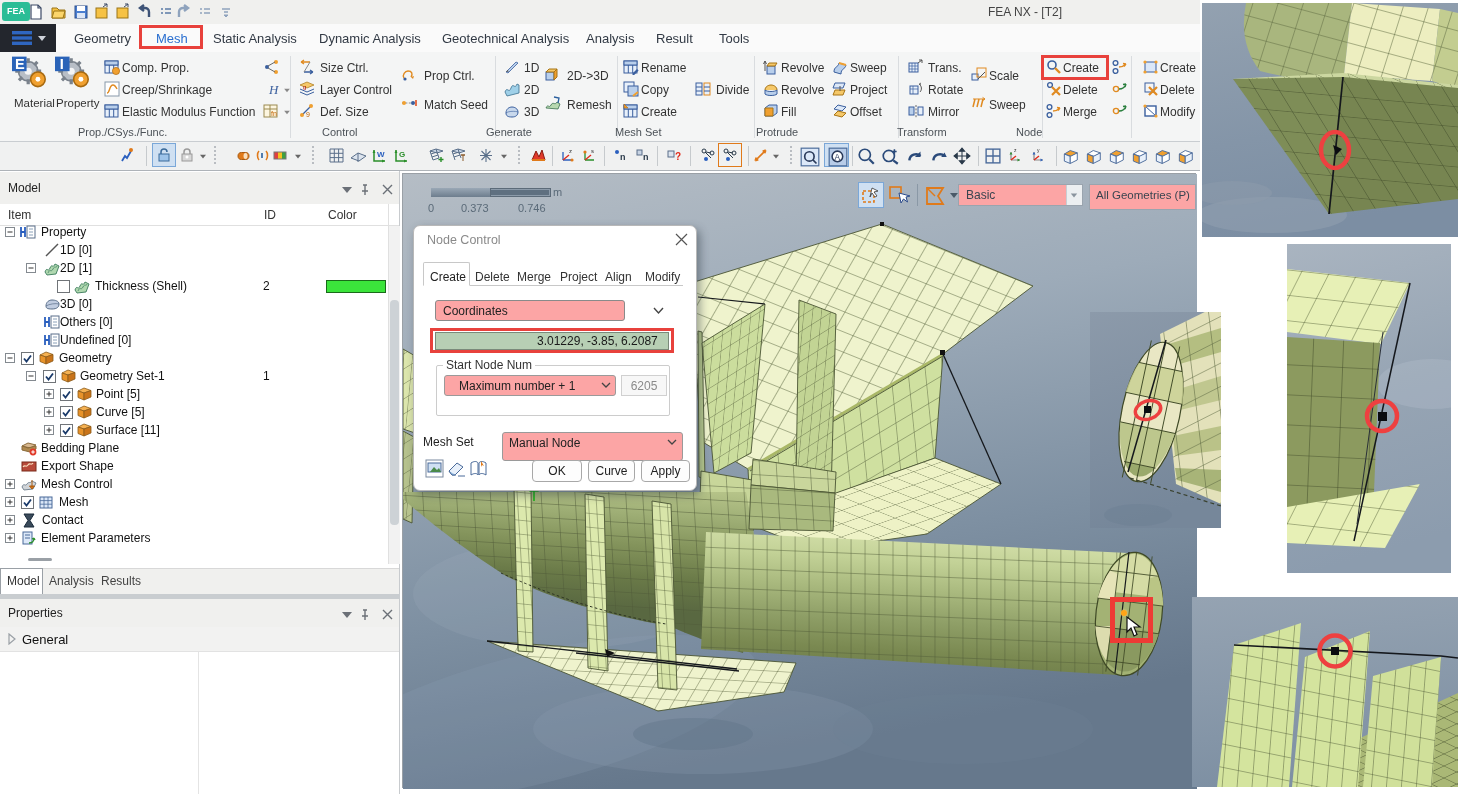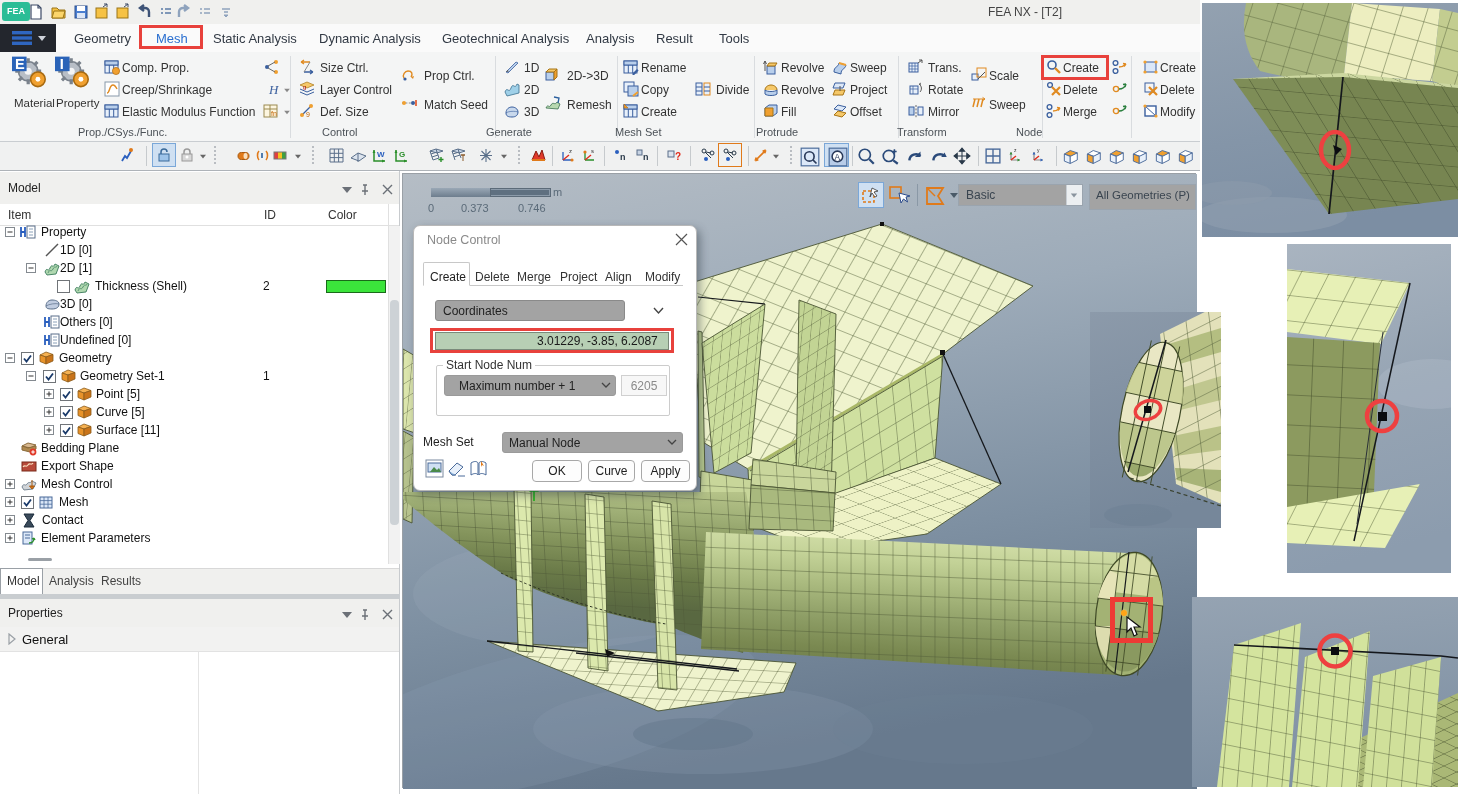--- a/index.html
+++ b/index.html
@@ -3,21 +3,21 @@
 <style>
 *{margin:0;padding:0;box-sizing:border-box}
 html,body{width:1458px;height:794px;overflow:hidden;font-family:"Liberation Sans",sans-serif;background:#fff}
 .abs{position:absolute}
 #app{position:relative;width:1458px;height:794px}
 .txt{position:absolute;white-space:nowrap;color:#333}
 .sep{position:absolute;width:1px;background:#d9dcdf}
 .rlbl{position:absolute;font-size:12px;color:#333;white-space:nowrap}
 .glbl{position:absolute;font-size:11px;color:#4c5258;white-space:nowrap;text-align:left}
 .ic{position:absolute}
-.combo{position:absolute;background:#a3a3a3;border:1px solid #abadb3;font-size:12px;color:#222}
+.combo{position:absolute;background:#fca5a5;border:1px solid #abadb3;font-size:12px;color:#222}
 .caret{position:absolute;width:0;height:0;border-left:4px solid transparent;border-right:4px solid transparent;border-top:5px solid #666}
 </style></head>
 <body>
 <div id="app">
 
 <div class="abs" style="left:0;top:0;width:1458px;height:24px;background:#f0f0ee"></div>
 <div class="abs" style="left:2px;top:2px;width:28px;height:19px;background:#2bbd96;border-radius:3px;color:#fff;font-size:9px;font-weight:bold;text-align:center;line-height:19px">FEA</div>
 <div class="txt" style="left:988px;top:5px;font-size:12px;color:#444">FEA NX - [T2]</div>
 <svg class="abs" style="left:28px;top:3px" width="210" height="18" viewBox="0 0 210 18">
  <g stroke="#3c4a66" stroke-width="1.2" fill="#fff">
@@ -1080,21 +1080,21 @@
 <div class="abs" style="left:435px;top:332px;width:234px;height:18px;background:#b7cfb4;border:1px solid #7a8a7a"></div>
 <div class="txt" style="left:537px;top:334px;font-size:12px;color:#1a1a1a">3.01229, -3.85, 6.2087</div>
 <div class="abs" style="left:436px;top:365px;width:234px;height:51px;border:1px solid #cccccc;border-radius:2px"></div>
 <div class="txt" style="left:443px;top:358px;font-size:12px;color:#333;background:#fff;padding:0 3px">Start Node Num</div>
 <div class="combo" style="left:444px;top:375px;width:172px;height:21px;line-height:20px;border-color:#9a9a9a;border-radius:3px"><span style="margin-left:14px;color:#222">Maximum number + 1</span></div>
 <svg class="ic" style="left:601px;top:382px" width="10" height="7" viewBox="0 0 10 7">
       <path d="M1 1l4 4 4-4" fill="none" stroke="#444" stroke-width="1.3"></path>
     </svg>
 <div class="abs" style="left:621px;top:375px;width:46px;height:21px;background:#f7f7f7;border:1px solid #d0d0d0;font-size:12px;color:#8a8a8a;text-align:center;line-height:20px">6205</div>
 <div class="txt" style="left:423px;top:435px;font-size:12px;color:#222">Mesh Set</div>
-<div class="combo" style="left:502px;top:432px;width:181px;height:21px;line-height:20px;border-color:#9a9a9a;border-radius:3px"><span style="margin-left:6px;color:#222">Manual Node</span></div>
+<div class="combo" style="left:502px;top:432px;width:181px;height:29px;line-height:20px;border-color:#9a9a9a;border-radius:3px"><span style="margin-left:6px;color:#222">Manual Node</span></div>
 <svg class="ic" style="left:667px;top:439px" width="10" height="7" viewBox="0 0 10 7">
       <path d="M1 1l4 4 4-4" fill="none" stroke="#444" stroke-width="1.3"></path>
     </svg>
 <svg class="ic" style="left:425px;top:459px" width="19" height="19" viewBox="0 0 19 19">
       <rect x="1" y="1" width="17" height="17" fill="#fff" stroke="#7a8aa0"></rect>
       <rect x="3" y="4" width="13" height="9" fill="#cfe0f2" stroke="#4a6a9a"></rect>
       <path d="M5 13l4-5 3 3 2-2 2 4z" fill="#4a8a4a"></path>
     </svg>
 <svg class="ic" style="left:447px;top:459px" width="19" height="19" viewBox="0 0 19 19">
       <path d="M2 12l8-8 6 4-8 8H5z" fill="#e8f0fa" stroke="#4a6a9a"></path>

